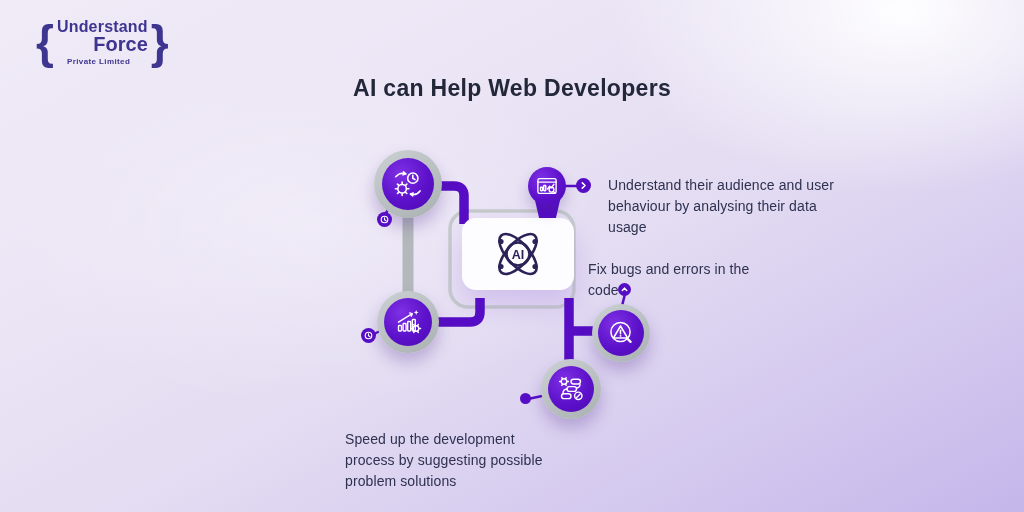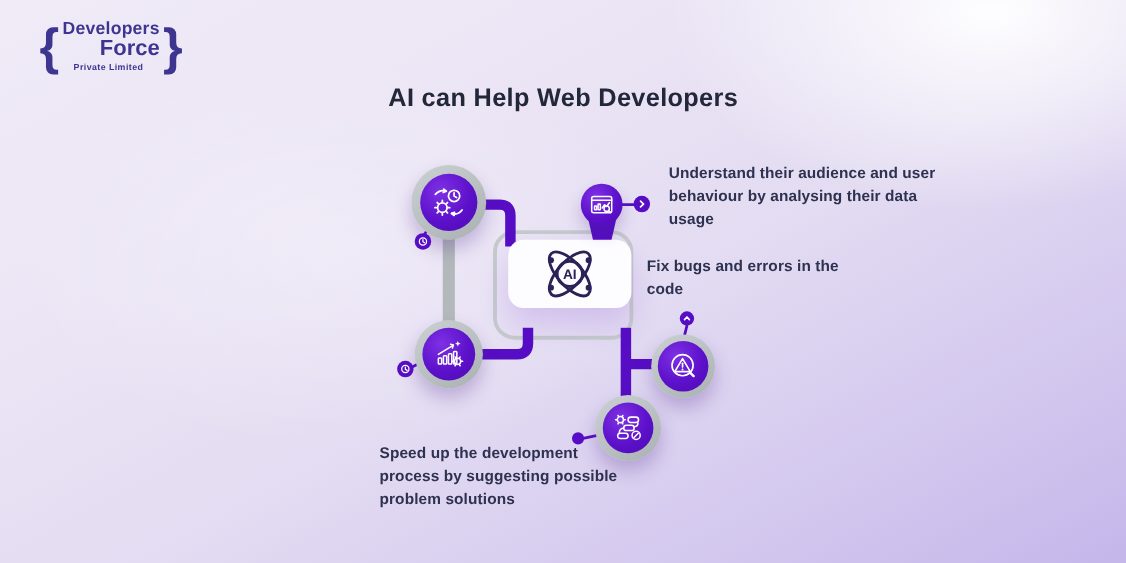--- a/index.html
+++ b/index.html
@@ -23,21 +23,21 @@
   .logo-tag  { font-size:8px; font-weight:700; letter-spacing:0.4px; margin-top:1px; margin-left:10px; }
 
   
   .title { position:absolute; left:0; top:75px; width:100%; text-align:center;
            font-size:23px; font-weight:700; color:#23273a; letter-spacing:0.3px; }
 
   
   .diagram-svg { position:absolute; left:0; top:0; }
 
   
-  .ai-card { position:absolute; left:462px; top:218px; width:112px; height:62px;
+  .ai-card { position:absolute; left:462px; top:218px; width:112px; height:72px;
              background:#fdfdff; border-radius:14px;
              box-shadow:0 14px 28px rgba(91,16,201,0.16);
              display:flex; align-items:center; justify-content:center; }
 
   
   .node-outer { position:absolute; border-radius:50%;
                 background:linear-gradient(145deg,#ccd1d3 0%,#aab1b3 100%);
                 box-shadow:0 9px 16px rgba(80,40,140,0.28);
                 display:flex; align-items:center; justify-content:center; }
   .node-inner { border-radius:50%;
@@ -45,32 +45,32 @@
                 display:flex; align-items:center; justify-content:center; }
   .node-plain { position:absolute; border-radius:50%;
                 background:radial-gradient(circle at 36% 30%, #7e30e4 0%, #5c11ca 55%, #4e0ab3 100%);
                 box-shadow:0 8px 14px rgba(80,40,140,0.25);
                 display:flex; align-items:center; justify-content:center; }
 
   .mini-dot { position:absolute; border-radius:50%; background:#560dc4;
               display:flex; align-items:center; justify-content:center; }
 
   
-  .label { position:absolute; font-size:14px; line-height:21px; font-weight:700;
-           color:#2e3150; white-space:pre-line; width:270px; letter-spacing:0.1px; }
+  .label { position:absolute; font-size:14px; line-height:21px; font-weight:400;
+           color:#2e3150; white-space:pre-line; width:270px; letter-spacing:0.1px;margin-top:28px; }
 </style>
 </head>
 <body>
 
 <div class="canvas">
 
   <div class="logo">
     <span class="brace">{</span>
     <div class="logo-mid">
-      <span class="logo-line1">Developers</span>
+      <span class="logo-line1">Understand</span>
       <span class="logo-line2">Force</span>
       <span class="logo-tag">Private Limited</span>
     </div>
     <span class="brace">}</span>
   </div>
 
   <div class="title">AI can Help Web Developers</div>
 
   <svg class="diagram-svg" width="1024" height="512" viewBox="0 0 1024 512">
     <rect x="450" y="211" width="124" height="96" rx="18" fill="none" stroke="#c6cacc" stroke-width="3.5"></rect>

